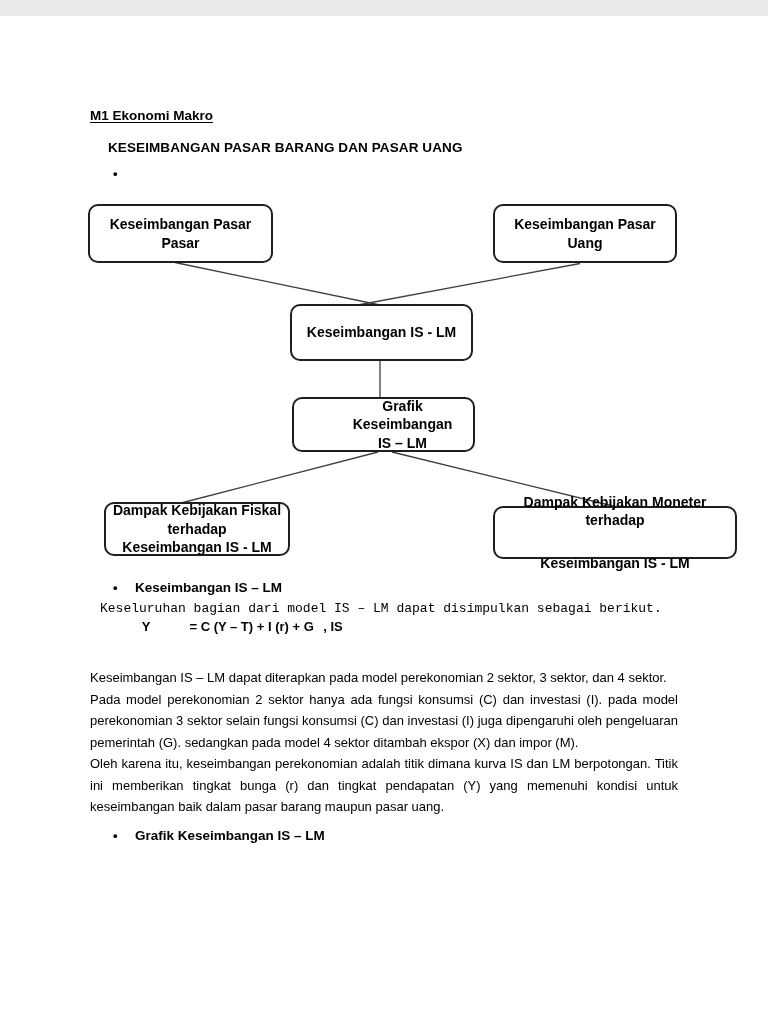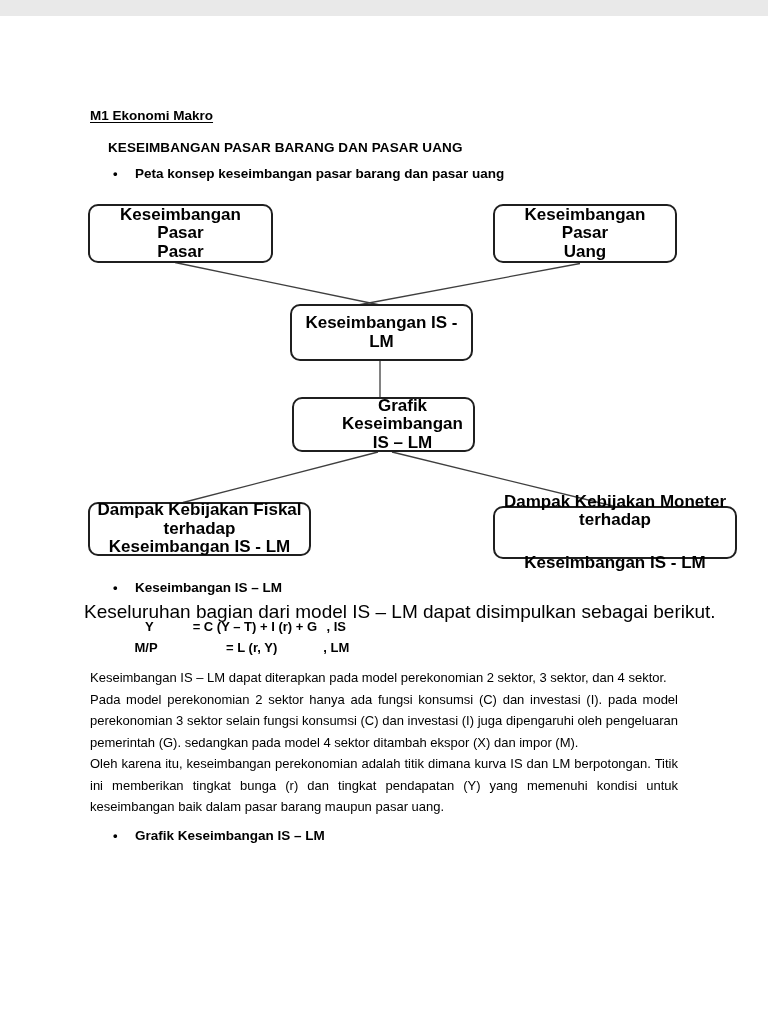--- a/index.html
+++ b/index.html
@@ -39,52 +39,51 @@
   
   .connectors{left:0;top:0;width:768px;height:1024px;pointer-events:none;}
   .dbox{
     box-sizing:border-box;
     border:2px solid #1f1f1f;
     border-radius:10px;
     background:#fff;
     display:flex;flex-direction:column;
     align-items:center;justify-content:center;
     text-align:center;
-    font-weight:bold;font-size:17px;line-height:18.5px;
+    font-weight:bold;font-size:14px;line-height:18.5px;
     padding:2px 6px;
   }
   .box-pasar-barang{left:88px;top:188px;width:185px;height:59px;}
   .box-pasar-uang{left:493px;top:188px;width:184px;height:59px;}
   .box-is-lm{left:290px;top:288px;width:183px;height:57px;}
   .box-grafik{left:292px;top:381px;width:183px;height:55px;padding-left:44px;}
-  .box-fiskal{left:88px;top:486px;width:223px;height:54px;}
+  .box-fiskal{left:104px;top:486px;width:186px;height:54px;}
   .box-moneter{left:493px;top:490px;width:244px;height:53px;gap:24px;}
 
-  .intro-line{left:84px;top:585px;font-size:19px;}
+  .intro-line{left:100px;top:585px;font-size:13px;font-family:Liberation Mono, monospace;}
   .equations{left:90px;top:603px;font-size:13px;font-weight:bold;text-align:center;}
   .eq-row{height:21px;white-space:nowrap;}
   .eq-lhs{display:inline-block;margin-left:22px;width:68px;}
   .eq-rhs{display:inline-block;width:136px;}
   .eq-tag{display:inline-block;}
 
   .paragraphs{left:90px;top:651px;width:588px;font-size:13px;line-height:21.5px;}
   .paragraphs p{margin:0;}
   .p-justify{text-align:justify;}
 </style>
 </head>
 <body>
 
 <div class="page">
 
   <div class="abs doc-title">M1 Ekonomi Makro</div>
   <div class="abs doc-heading">KESEIMBANGAN PASAR BARANG DAN PASAR UANG</div>
 
   <div class="abs bullet-row bullet-peta">
     <span class="dot">•</span>
-    <span>Peta konsep keseimbangan pasar barang dan pasar uang</span>
   </div>
 
   <svg class="abs connectors" width="768" height="1024" viewBox="0 0 768 1024" xmlns="http://www.w3.org/2000/svg">
     <line x1="175" y1="246.5" x2="380" y2="289" stroke="#3f3f3f" stroke-width="1.3"></line>
     <line x1="580" y1="247.5" x2="358" y2="289" stroke="#3f3f3f" stroke-width="1.3"></line>
     <line x1="380" y1="345" x2="380" y2="381" stroke="#3f3f3f" stroke-width="1.3"></line>
     <line x1="378" y1="436" x2="183" y2="486.5" stroke="#3f3f3f" stroke-width="1.3"></line>
     <line x1="392" y1="436" x2="615" y2="490.5" stroke="#3f3f3f" stroke-width="1.3"></line>
   </svg>
 
@@ -118,25 +117,20 @@
   </div>
 
   <div class="abs intro-line">Keseluruhan bagian dari model IS – LM dapat disimpulkan sebagai berikut.</div>
 
   <div class="abs equations">
     <div class="eq-row">
       <span class="eq-lhs">Y</span>
       <span class="eq-rhs">= C (Y – T) + I (r) + G</span>
       <span class="eq-tag">, IS</span>
     </div>
-    <div class="eq-row">
-      <span class="eq-lhs">M/P</span>
-      <span class="eq-rhs">= L (r, Y)</span>
-      <span class="eq-tag">, LM</span>
-    </div>
   </div>
 
   <div class="abs paragraphs">
     <p>Keseimbangan IS – LM dapat diterapkan pada model perekonomian 2 sektor, 3 sektor, dan 4 sektor.</p>
     <p class="p-justify">Pada model perekonomian 2 sektor hanya ada fungsi konsumsi (C) dan investasi (I). pada model perekonomian 3 sektor selain fungsi konsumsi (C) dan investasi (I) juga dipengaruhi oleh pengeluaran pemerintah (G). sedangkan pada model 4 sektor ditambah ekspor (X) dan impor (M).</p>
     <p class="p-justify">Oleh karena itu, keseimbangan perekonomian adalah titik dimana kurva IS dan LM berpotongan. Titik ini memberikan tingkat bunga (r) dan tingkat pendapatan (Y) yang memenuhi kondisi untuk keseimbangan baik dalam pasar barang maupun pasar uang.</p>
   </div>
 
   <div class="abs bullet-row bullet-grafik">
     <span class="dot">•</span>

